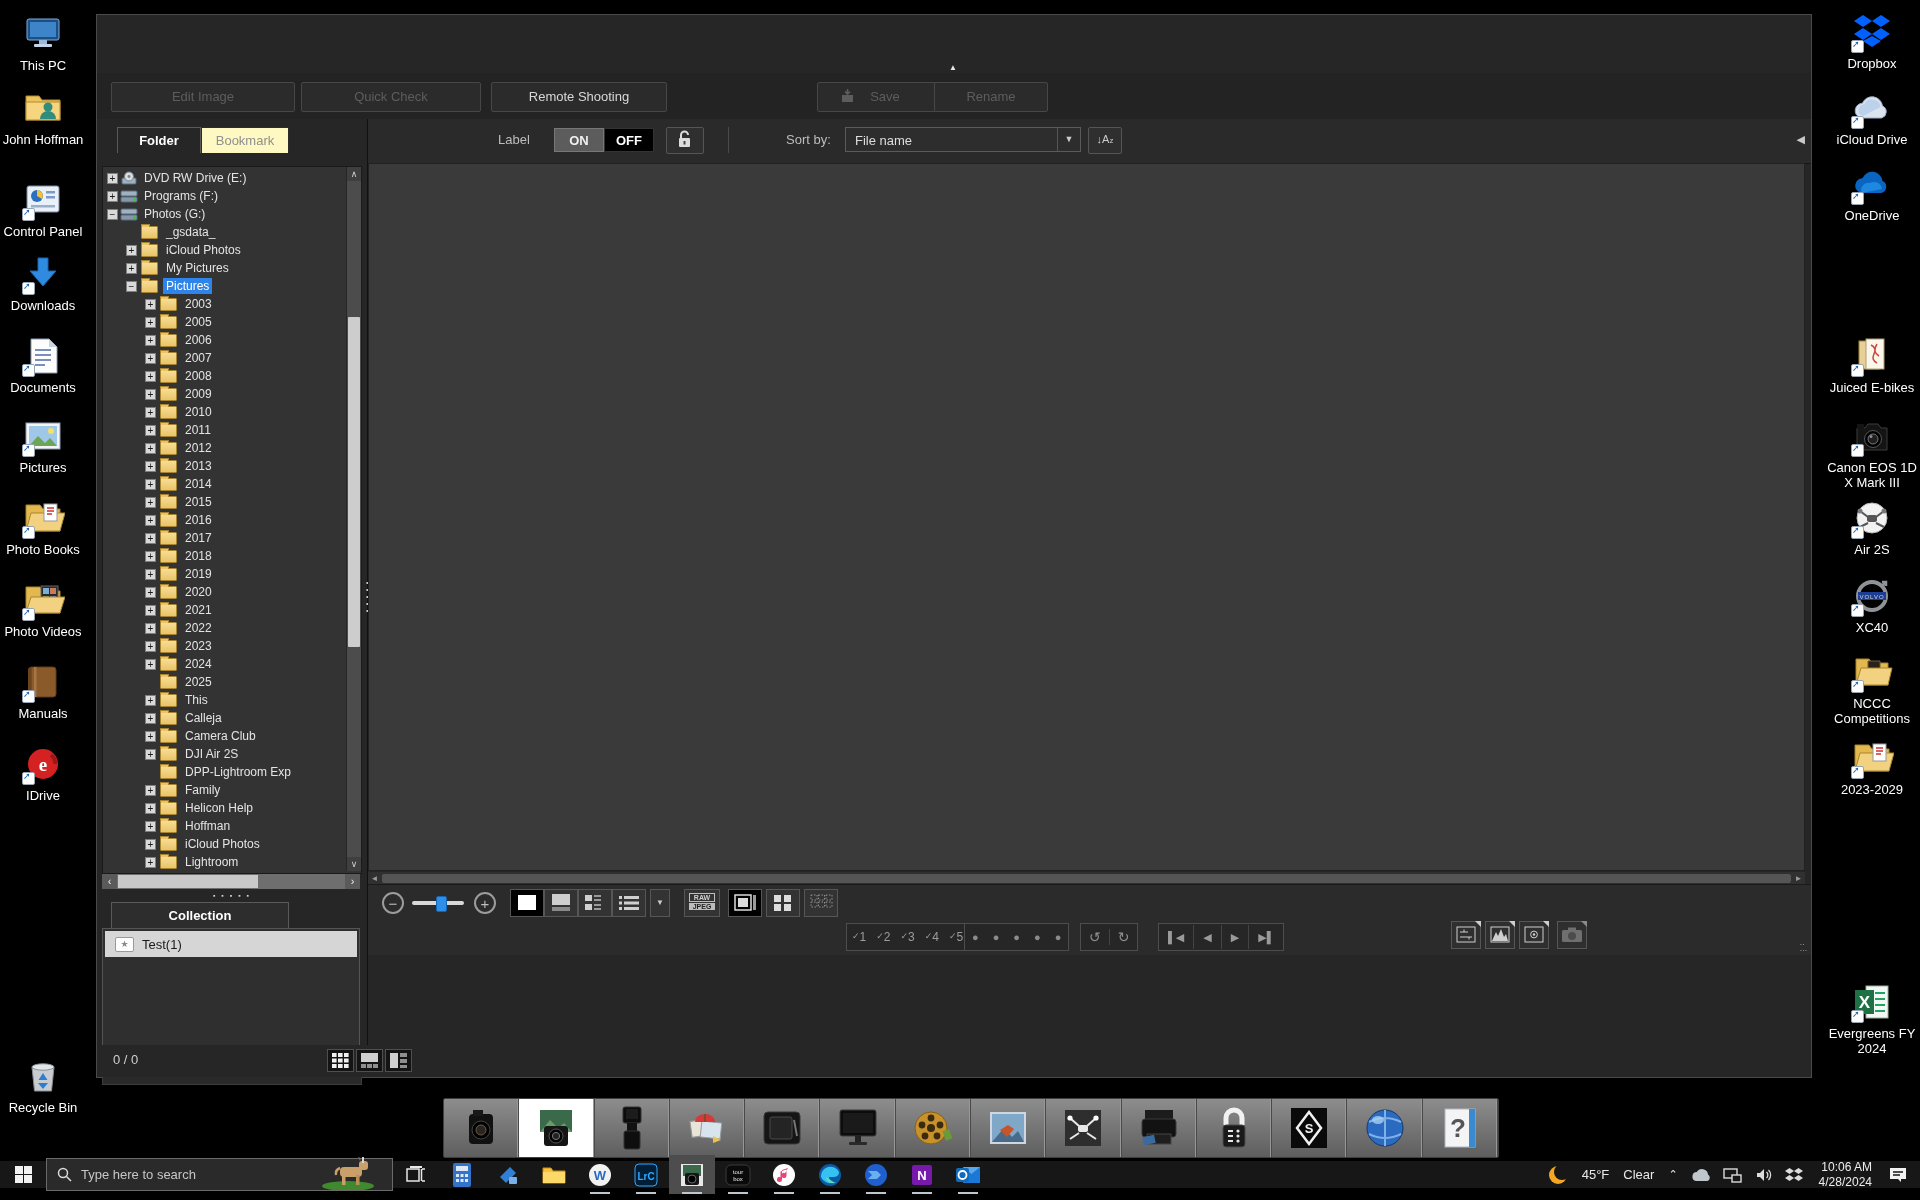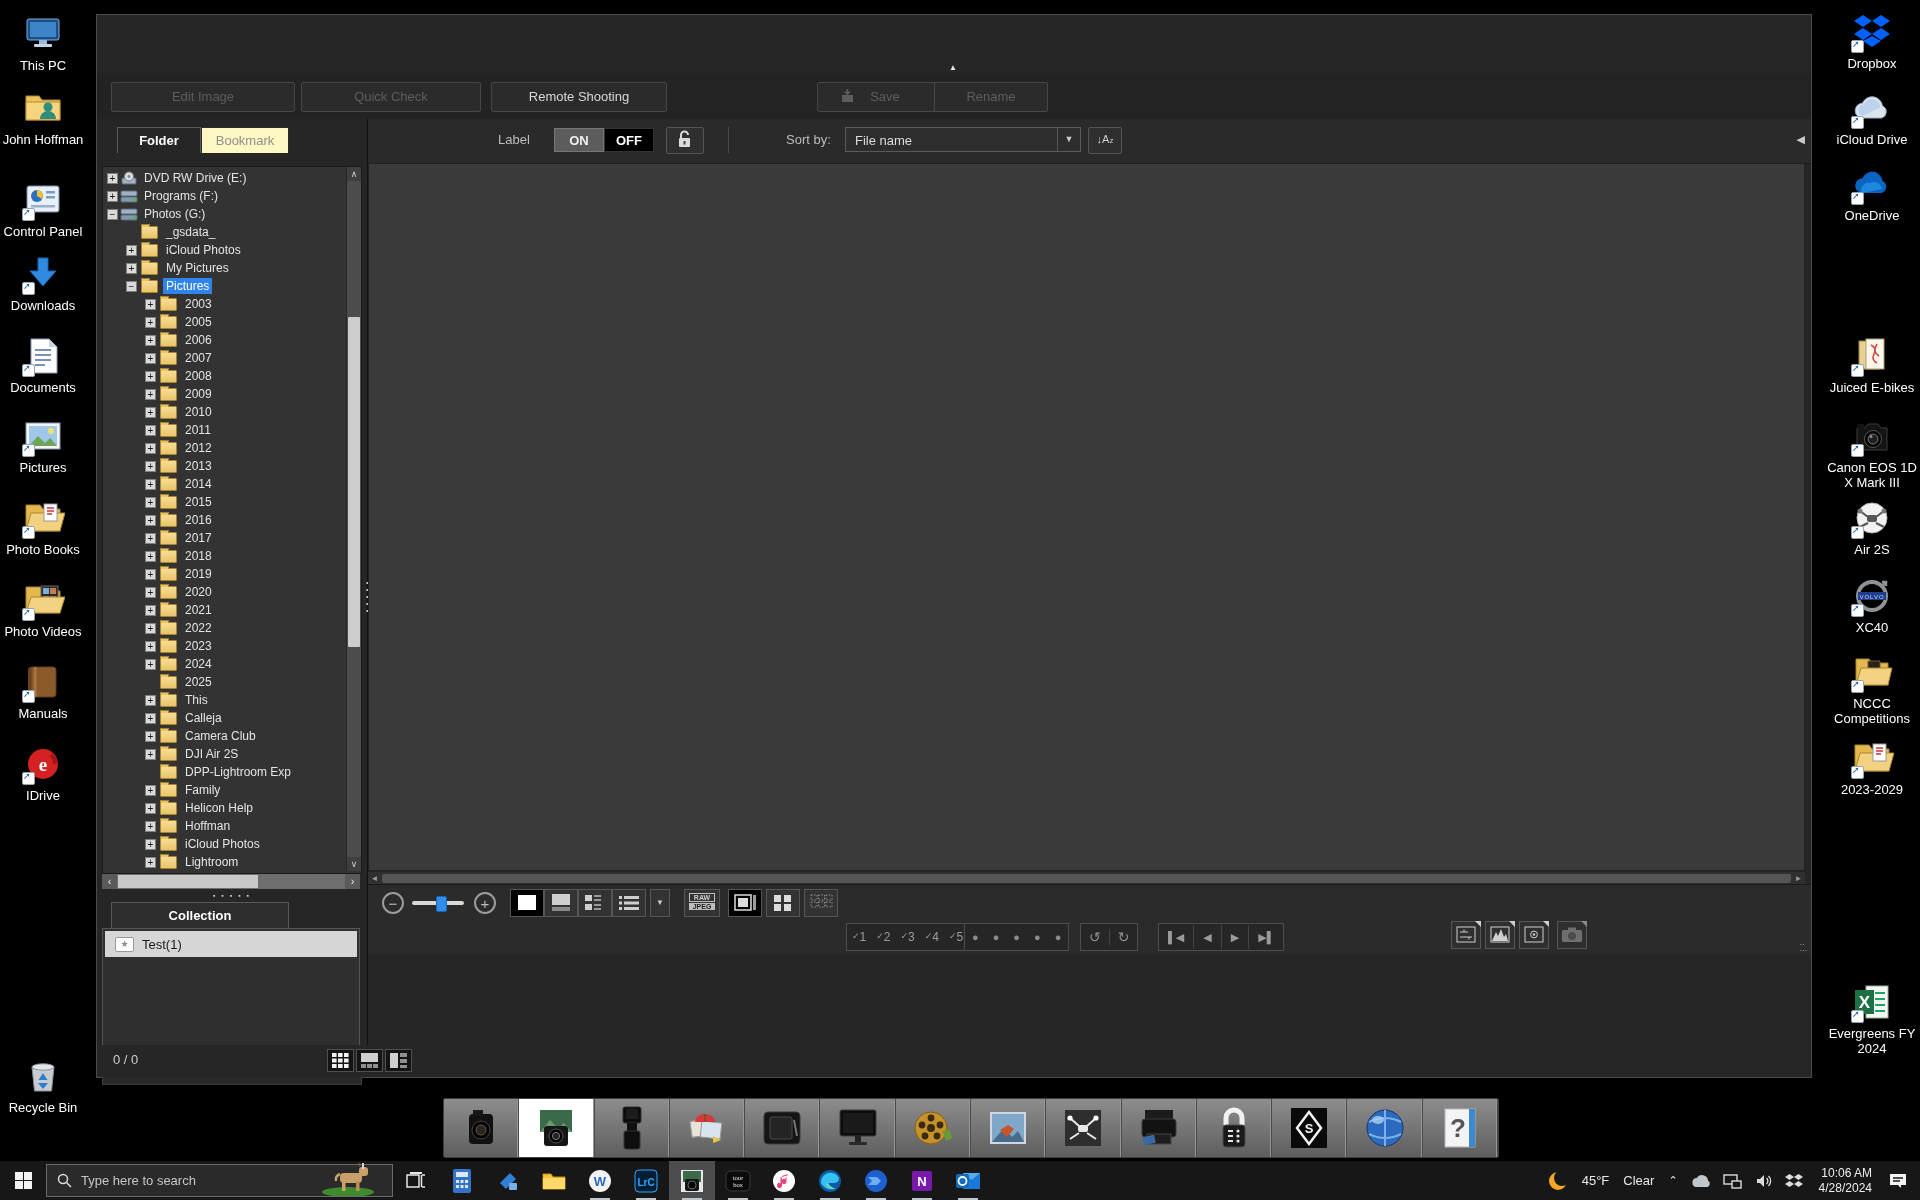--- a/index.html
+++ b/index.html
@@ -84,21 +84,21 @@
   #grip{position:absolute;right:4px;bottom:2px;color:#9a9a9a;font-size:9px;line-height:6px;}
   
   #statusbar{position:absolute;left:0;right:0;bottom:0;height:32px;background:#262626;}
   #status-count{position:absolute;left:16px;top:7px;color:#cfcfcf;font-size:13px;}
   .sview{position:absolute;top:4px;width:27px;height:23px;background:#141414;border:1px solid #4f4f4f;box-sizing:border-box;}
   
   #dock{position:absolute;left:443px;top:1098px;width:1054px;height:58px;background:linear-gradient(#8d8d8d,#5e5e5e);border:1px solid #3f3f3f;border-radius:2px;display:flex;}
   .dcell{flex:1;border-right:1px solid #4a4a4a;box-shadow:inset -1px 0 0 #979797;display:flex;align-items:center;justify-content:center;}
   .dcell.active{background:#fff;}
   
-  #taskbar{position:absolute;left:0;top:1161px;width:1920px;height:39px;background:#171717;display:flex;align-items:center;}
+  #taskbar{position:absolute;left:0;top:1161px;width:1920px;height:27px;background:#171717;display:flex;align-items:center;}
   #startbtn{width:46px;height:39px;display:flex;align-items:center;justify-content:center;}
   #searchbox{position:relative;width:345px;height:31px;background:#2a2a2a;border:1px solid #6a6a6a;display:flex;align-items:center;color:#c6c6c6;font-size:13px;}
   #searchbox .mag{margin:0 9px 0 10px;}
   #dogart{position:absolute;right:0;top:-6px;width:74px;height:37px;overflow:hidden;}
   .tbicon{width:46px;height:39px;display:flex;align-items:center;justify-content:center;position:relative;}
   .tbicon.active{background:#4d4d4d;}
   .tbicon .runbar{position:absolute;bottom:0;left:13px;width:20px;height:2px;background:#bfc6cc;}
   #tray{margin-left:auto;display:flex;align-items:center;height:39px;}
   #tray .t{color:#e8e8e8;font-size:13px;margin:0 7px;}
   #clock{color:#eee;font-size:12px;text-align:right;line-height:15px;margin:0 10px;}

